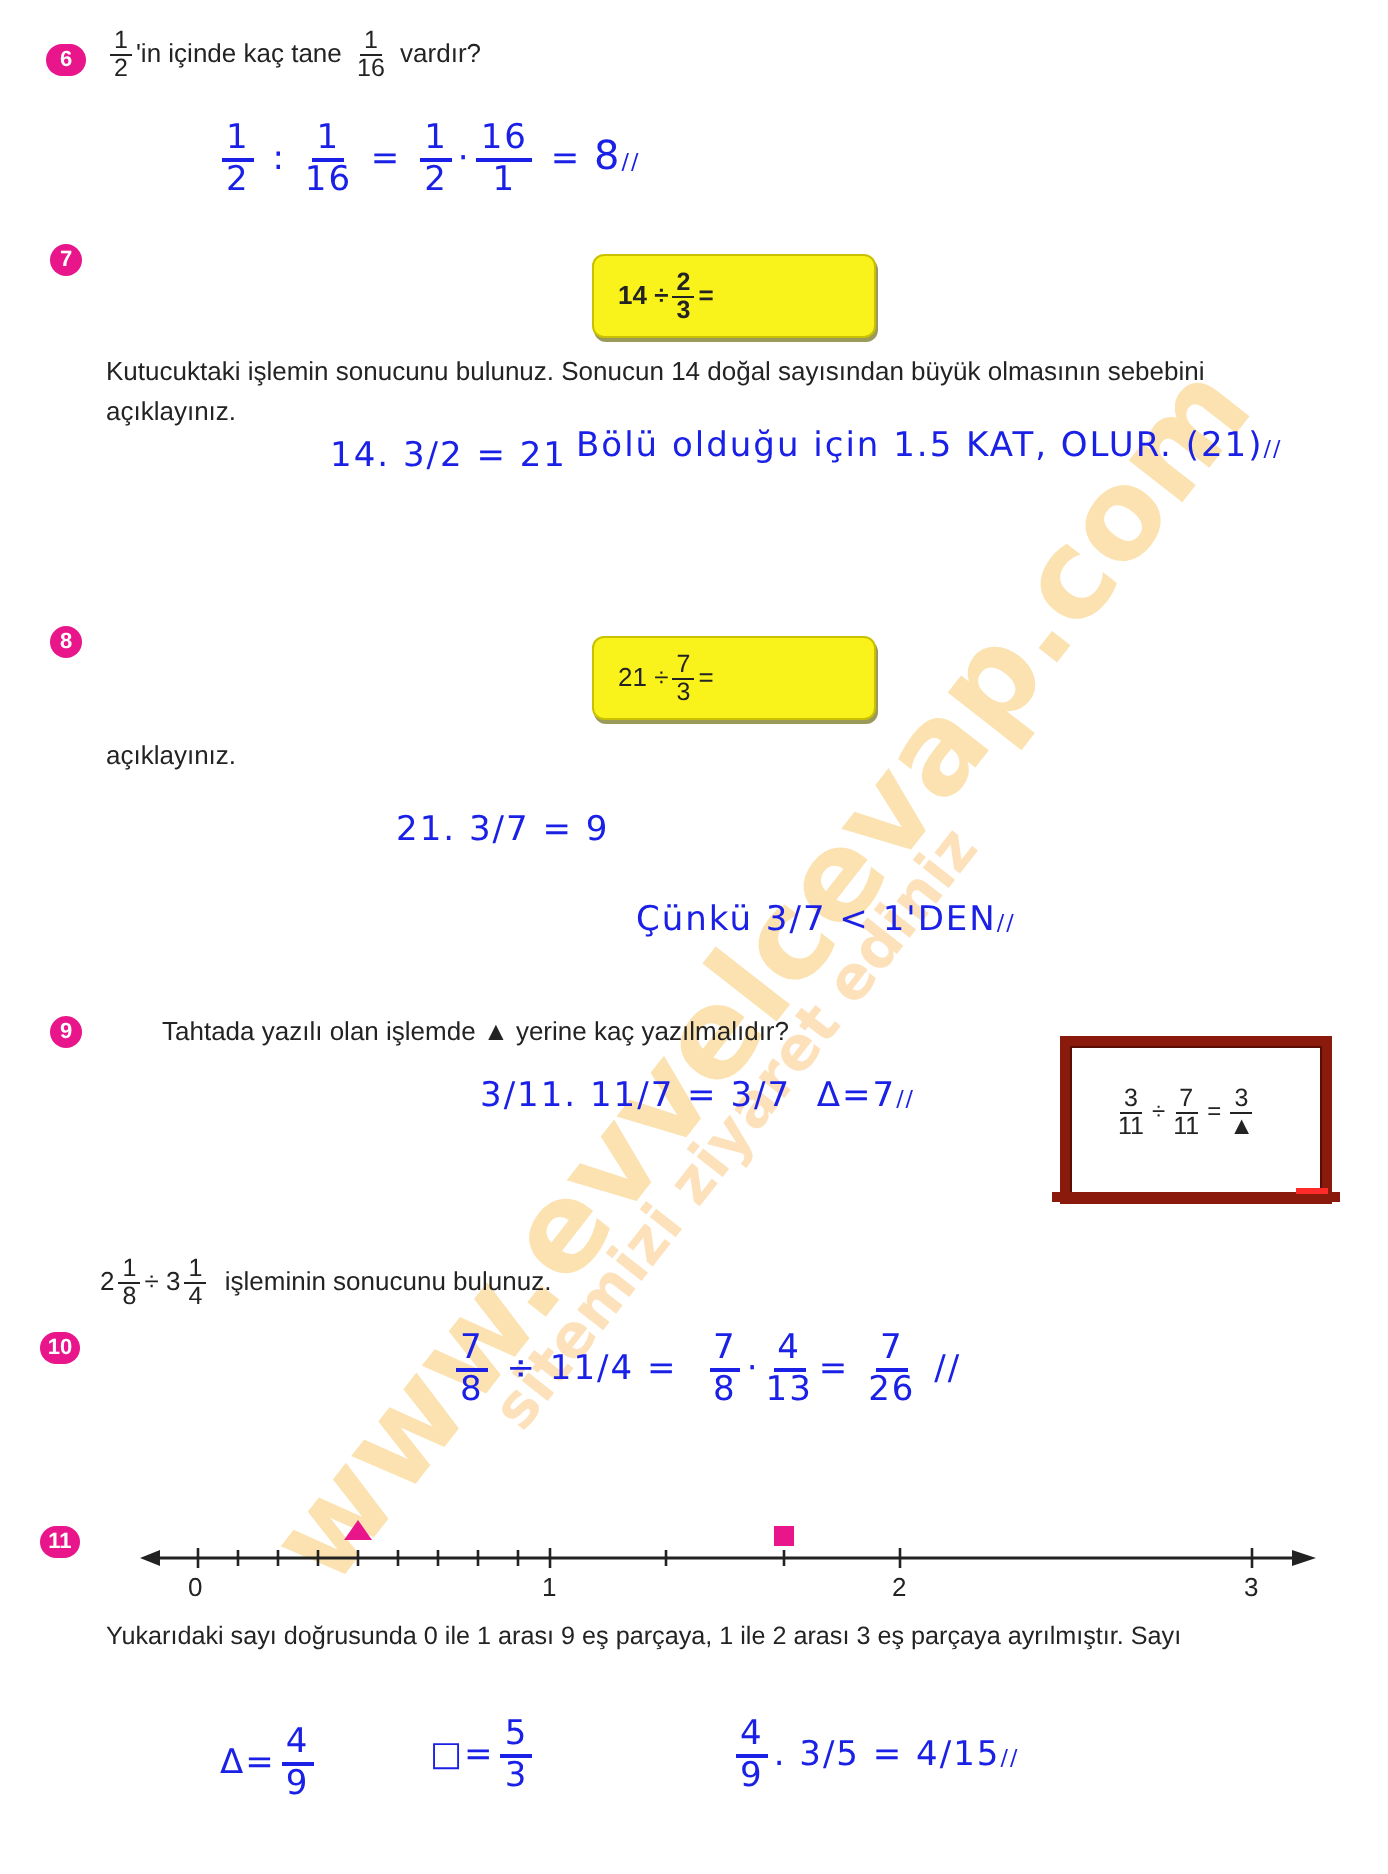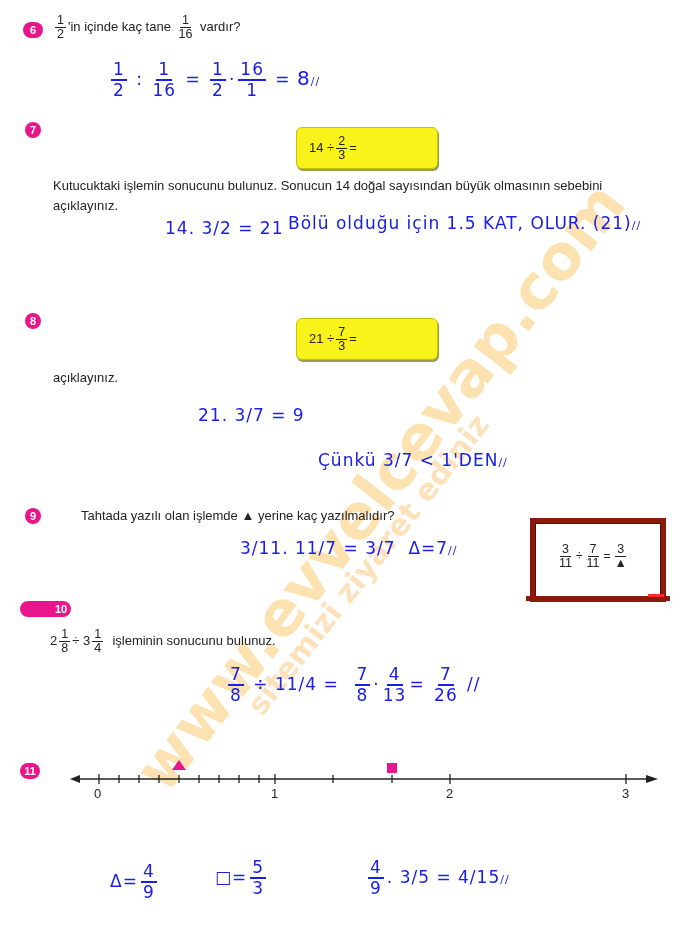--- a/index.html
+++ b/index.html
@@ -58,21 +58,21 @@
         <span class="d">1</span>
       </span>
     <span>=</span>
     <span style="font-size:20px;">8</span><span style="font-size:11px;">//</span>
   </div>
 </section>
 
 <section>
   <div class="badge" style="left:25px;top:122px;width:16px;">7</div>
   <div class="ybox" style="left:296px;top:127px;width:140px;height:40px;">
-    <div class="q" style="left:12px;top:7px;font-size:13px;">
+    <div class="q" style="left:12px;top:7px;font-size:13px;font-weight:bold;">
       <span>14</span> <span>÷</span><span class="frac">
           <span class="n">2</span>
           <span class="d">3</span>
         </span><span>=</span>
     </div>
   </div>
   <div class="para" style="left:53px;top:176px;width:640px;">
     <div>Kutucuktaki işlemin sonucunu bulunuz. Sonucun 14 doğal sayısından büyük olmasının sebebini</div>
     <div>açıklayınız.</div>
   </div>
@@ -125,21 +125,21 @@
           <span class="n">3</span>
           <span class="d">▲</span>
         </span>
     </div>
   </div>
   <div class="board-ledge" style="left:526px;top:596px;width:144px;"></div>
   <div class="abs" style="left:648px;top:594px;width:16px;height:3px;background:#ff2a2a;"></div>
 </section>
 
 <section>
-  <div class="badge" style="left:20px;top:601px;padding-left:31px;">10</div>
+  <div class="badge" style="left:20px;top:666px;">10</div>
   <div class="q" style="left:50px;top:628px;">
     <span>2</span><span class="frac">
         <span class="n">1</span>
         <span class="d">8</span>
       </span><span>÷</span> <span>3</span><span class="frac">
         <span class="n">1</span>
         <span class="d">4</span>
       </span>
     &nbsp;<span>işleminin sonucunu bulunuz.</span>
   </div>
@@ -188,20 +188,21 @@
     </g>
     <polygon points="102,10 109,0 116,10" fill="#e8168a"></polygon>
     <rect x="317" y="3" width="10" height="10" fill="#e8168a"></rect>
   </svg>
   <div class="q" style="left:94px;top:786px;font-size:13px;">0</div>
   <div class="q" style="left:271px;top:786px;font-size:13px;">1</div>
   <div class="q" style="left:446px;top:786px;font-size:13px;">2</div>
   <div class="q" style="left:622px;top:786px;font-size:13px;">3</div>
 
   <div class="para" style="left:53px;top:808px;width:640px;font-size:12.6px;">
+    <div>Yukarıdaki sayı doğrusunda 0 ile 1 arası 9 eş parçaya, 1 ile 2 arası 3 eş parçaya ayrılmıştır. Sayı</div>
   </div>
 
   <div class="hand" style="left:110px;top:862px;">
     <span>Δ=</span><span class="hfrac">
         <span class="n">4</span>
         <span class="d">9</span>
       </span>
   </div>
   <div class="hand" style="left:215px;top:858px;">
     <span>□=</span><span class="hfrac">

